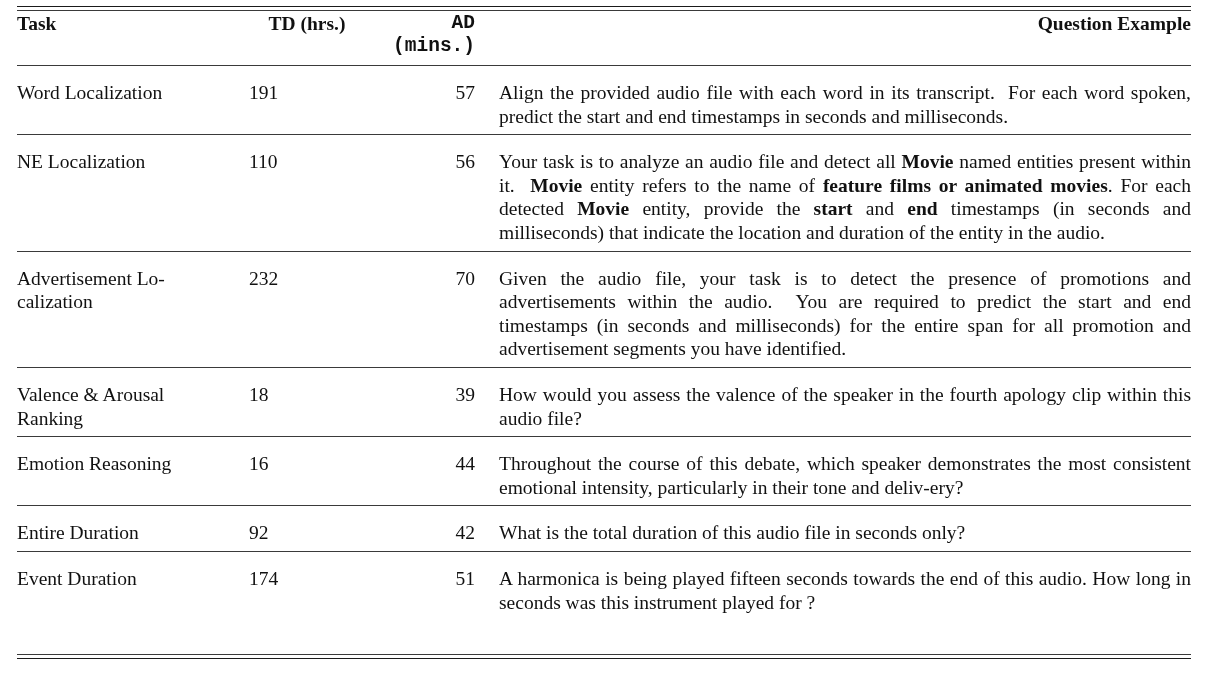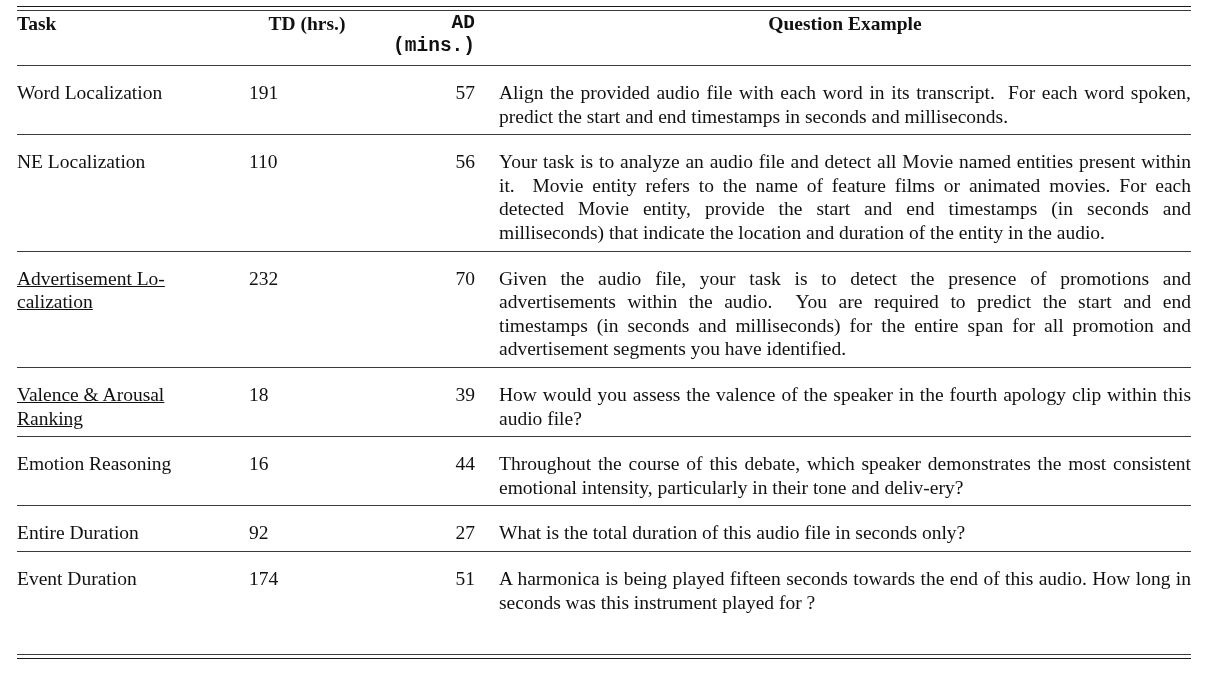--- a/index.html
+++ b/index.html
@@ -96,43 +96,42 @@
 
   .cell-task {
     text-align: justify;
     text-align-last: left;
     padding-right: 18px;
     hyphens: manual;
   }
   .cell-task.two-line {
     text-align: justify;
     text-align-last: left;
-    text-decoration: underline;
   }
   .cell-num-td {
     text-align: left;
     padding-right: 2px;
   }
   .cell-num-ad {
     text-align: right;
     padding-right: 22px;
   }
   .cell-question {
     text-align: justify;
     text-align-last: left;
     padding-left: 2px;
     padding-right: 0px;
     hyphens: manual;
   }
   th.h-task { text-align: left; }
   th.h-td   { text-align: center; padding-right: 2px; }
   th.h-ad   { text-align: right; padding-right: 22px; font-family: Liberation Mono, monospace; }
-  th.h-question { text-align: center; padding-left: 2px; }
-
-  b, strong { font-weight: normal; }
+  th.h-question { text-align: right; padding-left: 2px; }
+
+  b, strong { font-weight: bold; }
 </style>
 </head>
 <body>
 
 <div class="page">
 
   <div class="rule-top-outer"></div>
   <div class="rule-top-inner"></div>
 
   <table class="tasktable">
@@ -177,21 +176,21 @@
         </tr>
         <tr>
           <td class="cell-task">Emotion Reasoning</td>
           <td class="cell-num-td">16</td>
           <td class="cell-num-ad">44</td>
           <td class="cell-question">Throughout the course of this debate, which speaker demonstrates the most consistent emotional intensity, particularly in their tone and deliv-ery?</td>
         </tr>
         <tr>
           <td class="cell-task">Entire Duration</td>
           <td class="cell-num-td">92</td>
-          <td class="cell-num-ad">27</td>
+          <td class="cell-num-ad">42</td>
           <td class="cell-question">What is the total duration of this audio file in seconds only?</td>
         </tr>
         <tr>
           <td class="cell-task">Event Duration</td>
           <td class="cell-num-td">174</td>
           <td class="cell-num-ad">51</td>
           <td class="cell-question">A harmonica is being played fifteen seconds towards the end of this audio. How long in seconds was this instrument played for ?</td>
         </tr>
       </tbody>
   </table>

